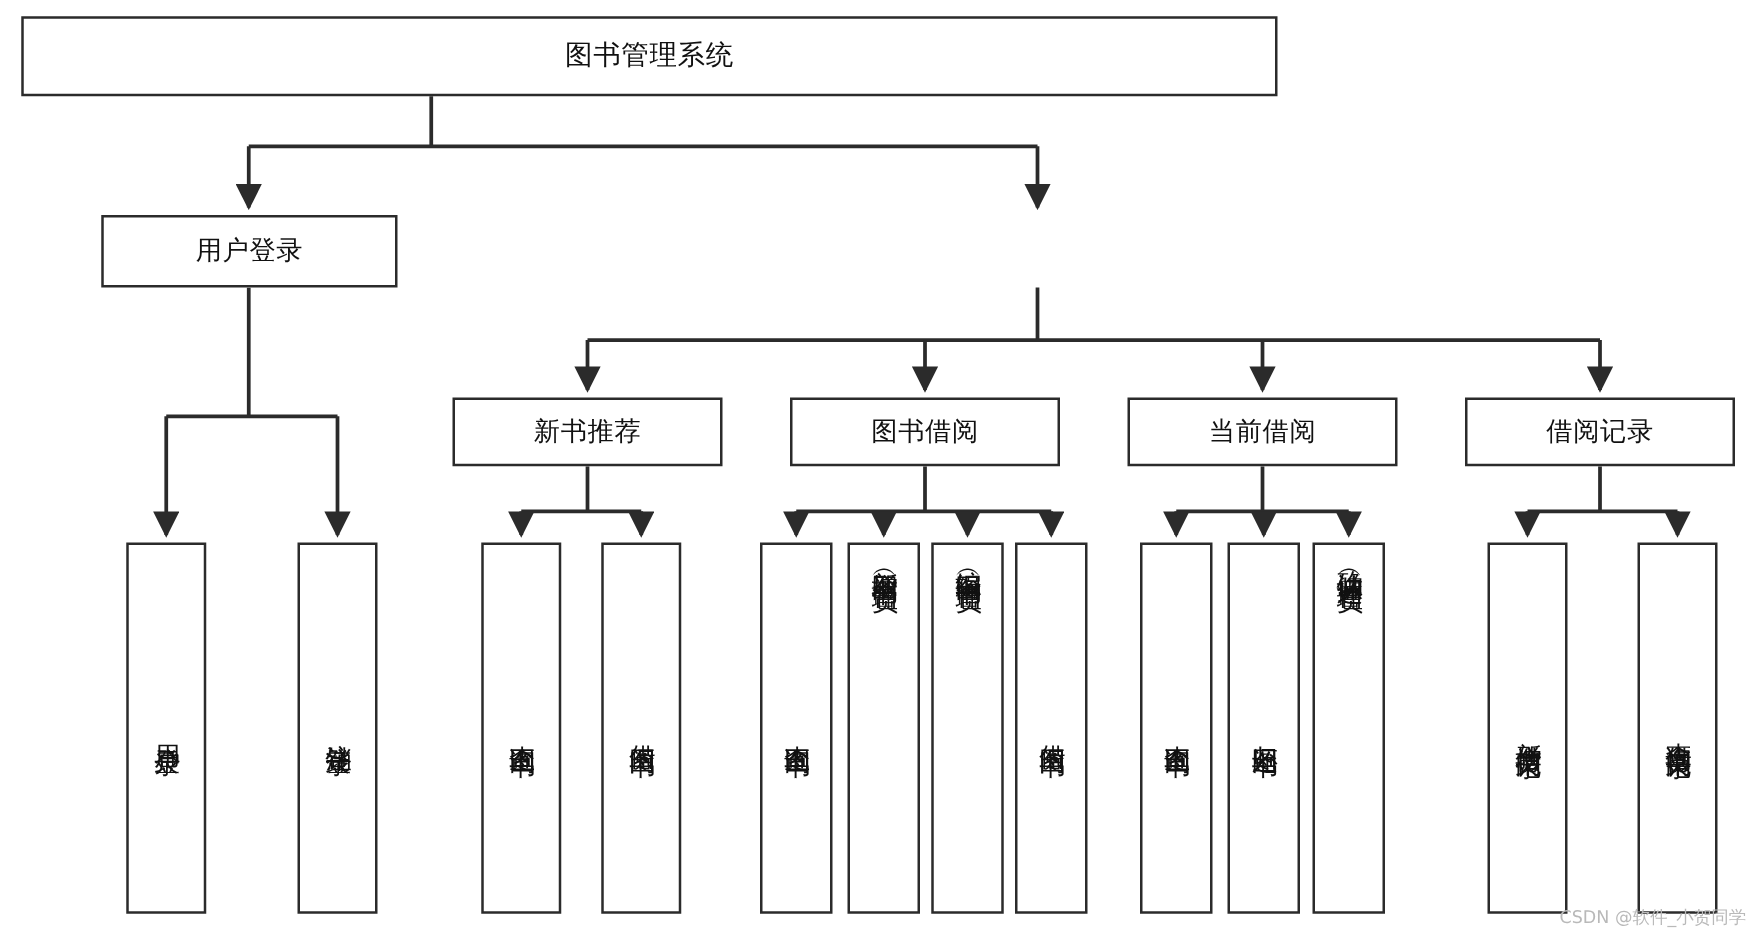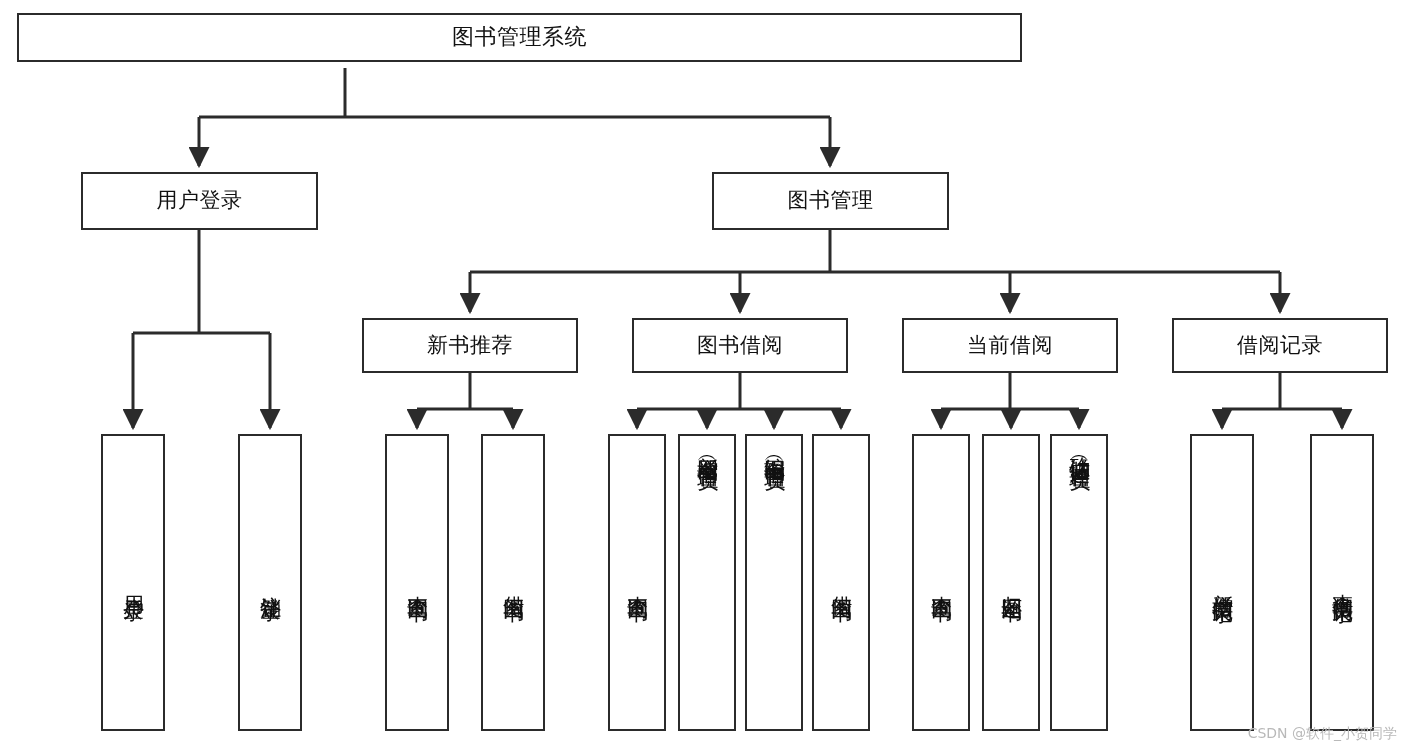--- a/index.html
+++ b/index.html
@@ -141,30 +141,27 @@
     </g>
 
     <g stroke="#2b2b2b" stroke-width="3" fill="none">
       <path d="M 1280 373 L 1280 409"></path>
       <path d="M 1222 409 L 1342 409"></path>
       <path d="M 1222 409 L 1222 428" marker-end="url(#arrow)"></path>
       <path d="M 1342 409 L 1342 428" marker-end="url(#arrow)"></path>
     </g>
   </svg>
 
-  <div class="node horiz root" style="left: 17px; top: 13px; width: 1005px; height: 49px;">
+  <div class="node horiz root" style="left: 17px; top: 13px; width: 1005px; height: 64px;">
     <span class="label">图书管理系统</span>
   </div>
 
   <div class="node horiz" style="left: 81px; top: 172px; width: 237px; height: 58px;">
     <span class="label">用户登录</span>
   </div>
-  <div class="node horiz" style="left: 712px; top: 172px; width: 237px; height: 58px;">
-    <span class="label">图书管理</span>
-  </div>
 
   <div class="node horiz" style="left: 362px; top: 318px; width: 216px; height: 55px;">
     <span class="label">新书推荐</span>
   </div>
   <div class="node horiz" style="left: 632px; top: 318px; width: 216px; height: 55px;">
     <span class="label">图书借阅</span>
   </div>
   <div class="node horiz" style="left: 1172px; top: 318px; width: 216px; height: 55px;">
     <span class="label">借阅记录</span>
   </div>

